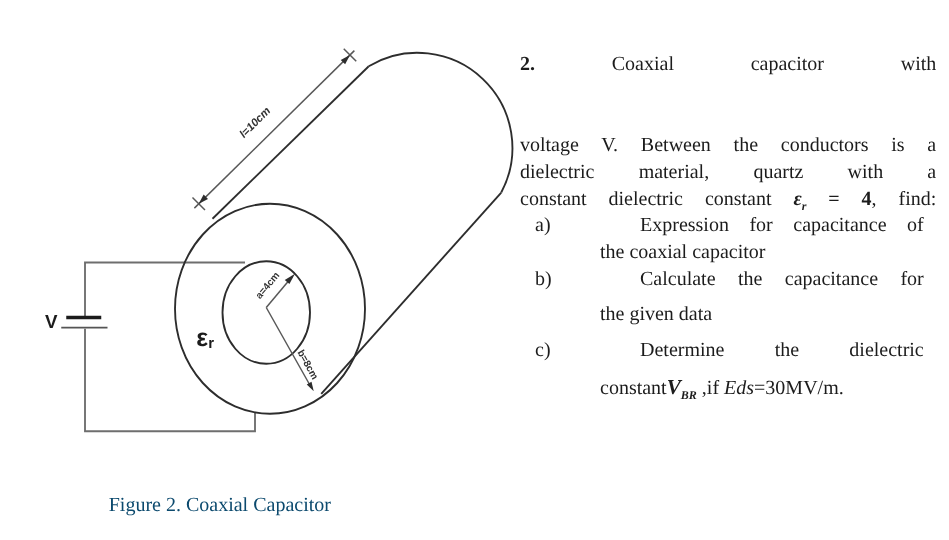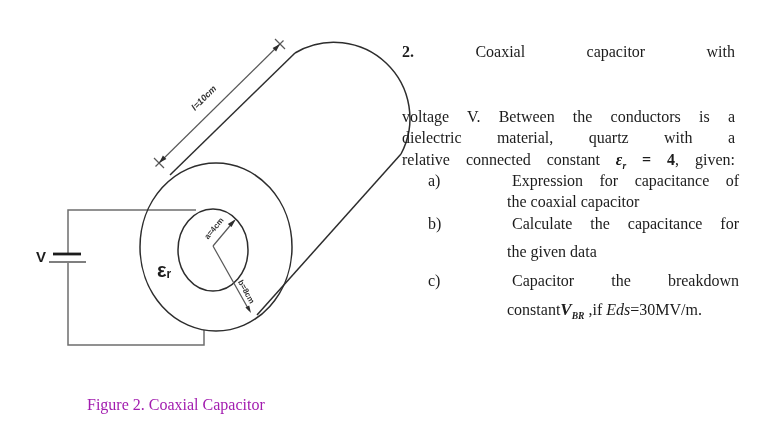--- a/index.html
+++ b/index.html
@@ -1,31 +1,31 @@
 <!DOCTYPE html>
 <html><head>
 <meta charset="utf-8">
 <style>
   html,body{margin:0;padding:0;background:#ffffff;}
   #page{position:relative;width:759px;height:432px;background:#ffffff;overflow:hidden;
         font-family:"Liberation Serif",serif;color:#1c1c1c;}
   #diagram{position:absolute;left:0;top:0;}
   
-  .pline{position:absolute;left:402px;width:333px;font-size:16px;line-height:21px;
+  .pline{position:absolute;left:416px;width:333px;font-size:16px;line-height:21px;
          text-align:justify;text-align-last:justify;white-space:nowrap0;}
   .itline{position:absolute;left:512px;width:227px;font-size:16px;line-height:21px;
           text-align:justify;text-align-last:justify;font-family:Liberation Serif, serif;}
-  .itline.plain{text-align:left;text-align-last:left;left:507px;width:240px;}
+  .itline.plain{text-align:left;text-align-last:left;left:480px;width:240px;}
   .itlabel{position:absolute;left:428px;font-size:16px;line-height:21px;}
   .b{font-weight:bold;}
   .i{font-style:italic;}
   .bi{font-weight:bold;font-style:italic;}
   sub{font-size:0.60em;line-height:0;}
   .vbig{font-size:17px;}
-  #caption{position:absolute;left:87px;top:396px;font-size:16px;color:#a21caf;}
+  #caption{position:absolute;left:87px;top:396px;font-size:16px;color:#0c4a6e;}
 </style>
 </head>
 <body>
 
 <div id="page">
 
   <svg id="diagram" width="430" height="395" viewBox="0 0 430 395">
 
     <path d="M196,210 H68 V253" fill="none" stroke="#6e6e6e" stroke-width="1.5"></path>
     <path d="M68,263 V345 H204 V330" fill="none" stroke="#6e6e6e" stroke-width="1.5"></path>
@@ -54,29 +54,29 @@
     <line x1="213" y1="246" x2="249" y2="310" stroke="#585858" stroke-width="1.2"></line>
     <path d="M251,313 L245.4,307.6 L249.2,305.4 Z" fill="#2d2d2d"></path>
     <text x="244" y="293" transform="rotate(61 244 293)" text-anchor="middle" font-family="Liberation Sans, sans-serif" font-size="8" font-weight="bold" fill="#333333">b=8cm</text>
 
     <text x="157" y="277" font-family="Liberation Sans, sans-serif" font-weight="bold" fill="#1c1c1c"><tspan font-size="20">ε</tspan><tspan font-size="12" dy="1">r</tspan></text>
   </svg>
 
   <div class="pline" style="top:41px"><span class="b">2.</span> <span>Coaxial capacitor with</span></div>
   <div class="pline" style="top:127px">dielectric material, quartz with a</div>
   <div class="pline" style="top:106px">voltage V. Between the conductors is a</div>
-  <div class="pline" style="top:149px"><span>relative connected constant </span><span class="bi">ε</span><sub class="bi">r</sub><span class="b"> = 4</span><span>, given:</span></div>
+  <div class="pline" style="top:149px"><span>constant dielectric constant </span><span class="bi">ε</span><sub class="bi">r</sub><span class="b"> = 4</span><span>, find:</span></div>
 
   <div class="itlabel" style="top:170px">a)</div>
   <div class="itline" style="top:170px">Expression for capacitance of</div>
   <div class="itline plain" style="top:191px">the coaxial capacitor</div>
 
   <div class="itlabel" style="top:213px">b)</div>
   <div class="itline" style="top:213px">Calculate the capacitance for</div>
   <div class="itline plain" style="top:241px">the given data</div>
 
   <div class="itlabel" style="top:270px">c)</div>
-  <div class="itline" style="top:270px">Capacitor the breakdown</div>
+  <div class="itline" style="top:270px">Determine the dielectric</div>
   <div class="itline plain" style="top:299px"><span>constant</span><span class="bi vbig">V</span><sub class="bi">BR</sub><span> ,if </span><span class="i">Eds</span><span>=30MV/m.</span></div>
 
   <div id="caption">Figure 2. Coaxial Capacitor</div>
 
 </div>
 
 </body></html>

